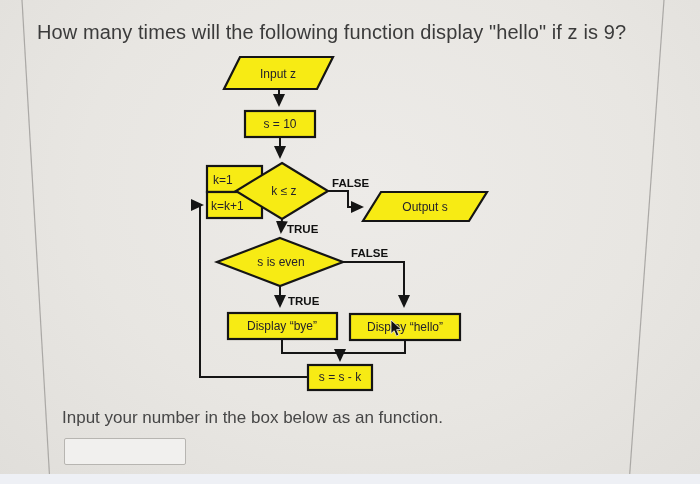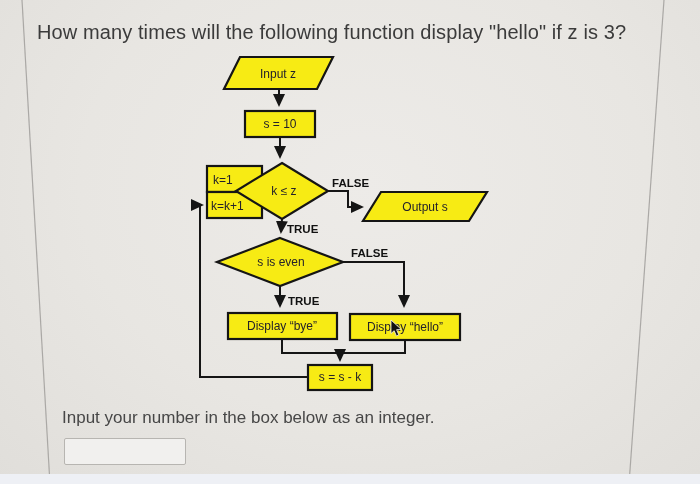--- a/index.html
+++ b/index.html
@@ -95,21 +95,21 @@
     <text x="340" y="381" text-anchor="middle" class="node-text">s = s - k</text>
 
     <text x="332" y="187" class="branch-label">FALSE</text>
     <text x="287" y="233" class="branch-label">TRUE</text>
     <text x="351" y="257" class="branch-label">FALSE</text>
     <text x="288" y="305" class="branch-label">TRUE</text>
 
     <path d="M391,320 l0,13.5 l3.2,-2.8 l2.2,5.2 l2.4,-1 l-2.2,-5.2 l4.6,-0.4 z" fill="#111" stroke="#f5f5f5" stroke-width="0.8"></path>
   </svg>
 
-  <div class="title">How many times will the following function display "hello" if z is 3?</div>
+  <div class="title">How many times will the following function display "hello" if z is 9?</div>
 
-  <div class="instruction">Input your number in the box below as an integer.</div>
+  <div class="instruction">Input your number in the box below as an function.</div>
 
   <input class="answer-box" type="text" value="" style="">
 
   <div class="bottom-strip"></div>
 
 </div>
 
 </body></html>

